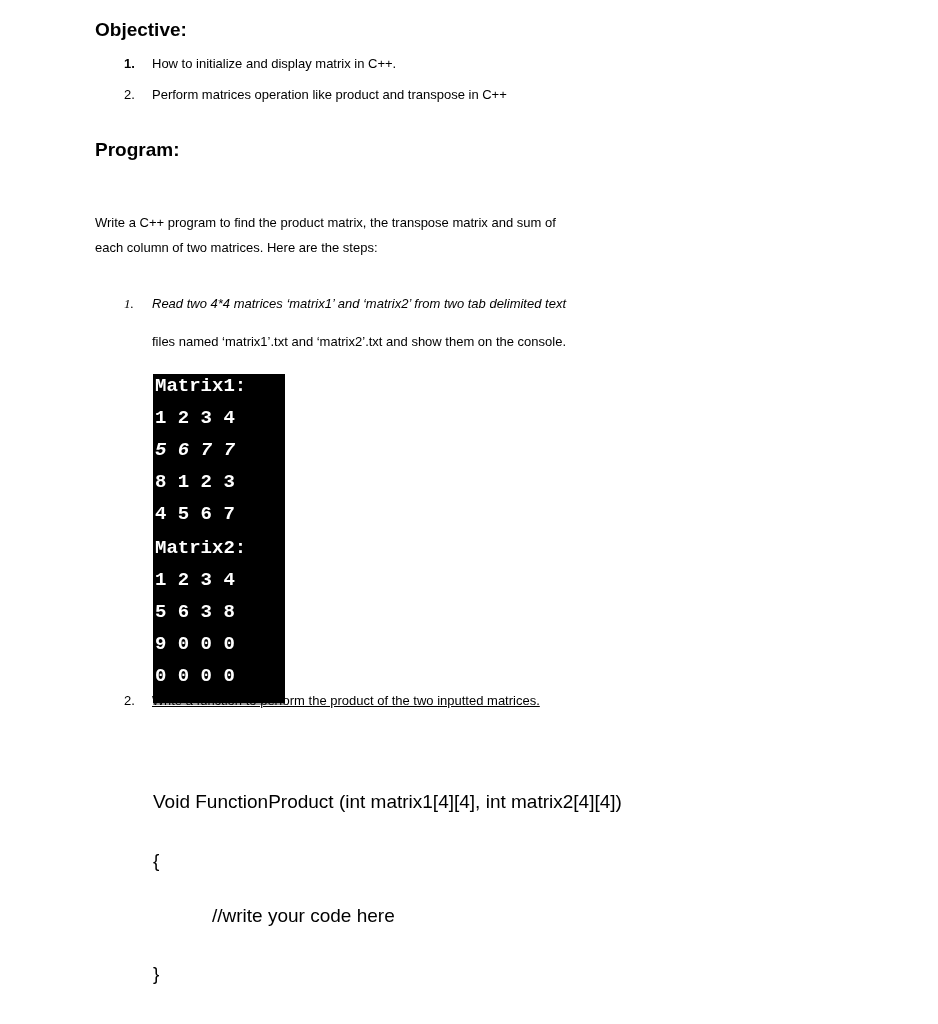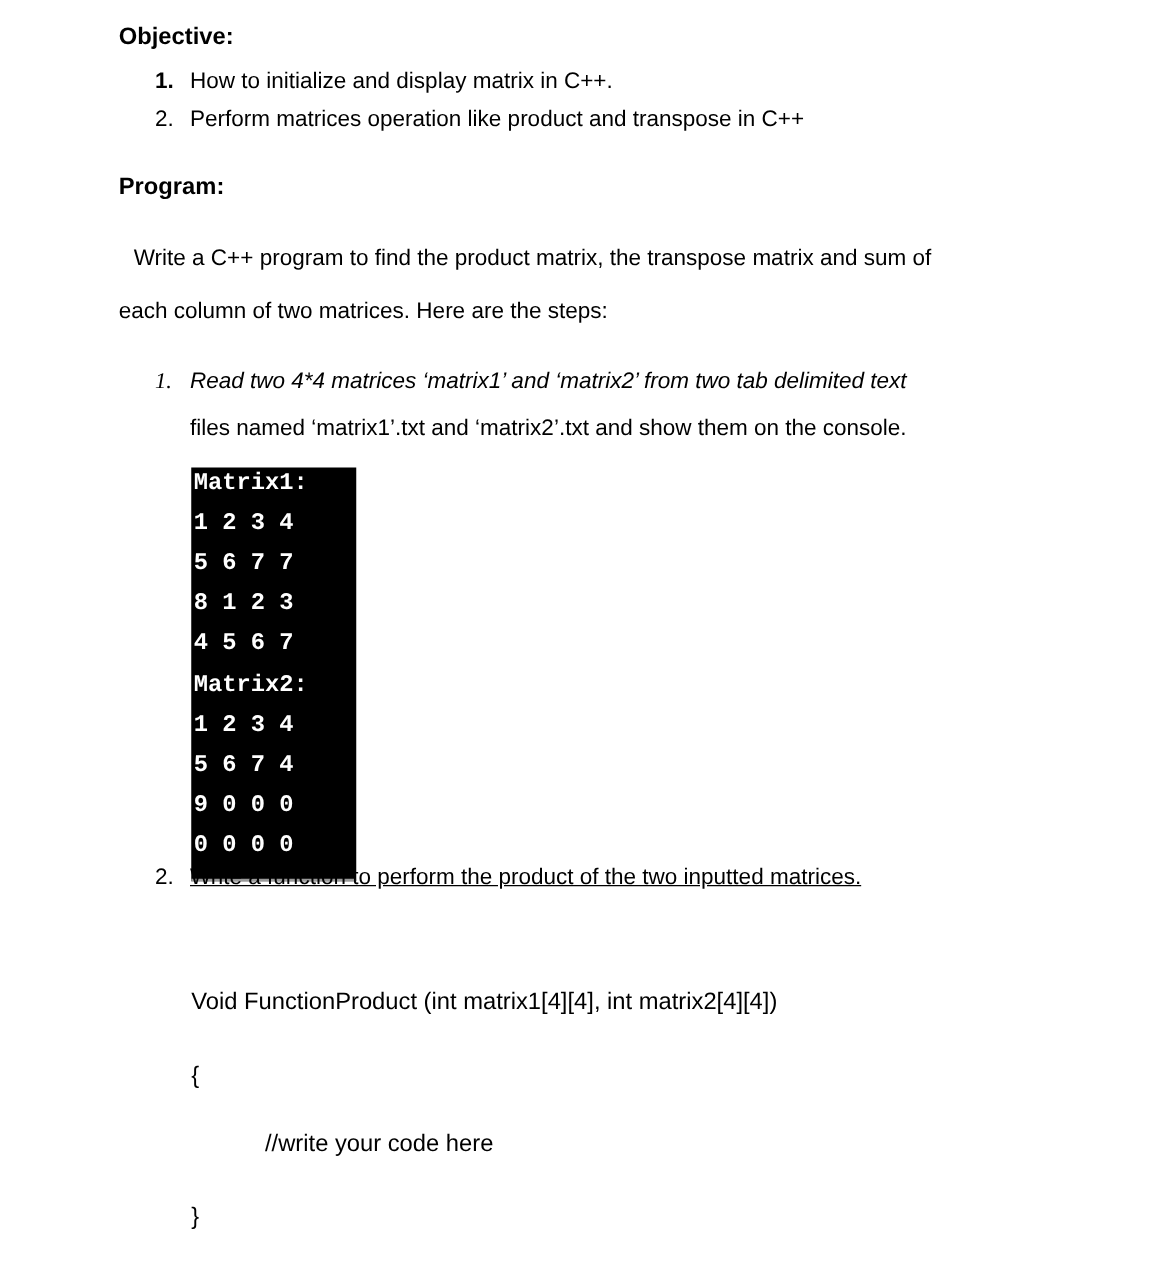--- a/index.html
+++ b/index.html
@@ -9,21 +9,21 @@
     }
     body {
       width: 938px;
       height: 1024px;
       position: relative;
       overflow: hidden;
       font-family: "Liberation Sans", sans-serif;
       color: #000000;
     }
     .abs { position: absolute; white-space: nowrap; }
-    .txt { font-size: 18px; line-height: 24px; }
+    .txt { font-size: 13px; line-height: 24px; }
     .bold { font-weight: bold; }
     .heading { font-size: 19px; font-weight: bold; }
     .num { display: inline-block; width: 28px; }
     .console {
       position: absolute;
       left: 153px;
       top: 374px;
       width: 132px;
       height: 329px;
       background: #000000;
@@ -48,37 +48,37 @@
 
 <div class="abs txt" style="left:124px; top:52px;">
   <span class="num bold">1.</span><span>How to initialize and display matrix in C++.</span>
 </div>
 <div class="abs txt" style="left:124px; top:83px;">
   <span class="num">2.</span><span>Perform matrices operation like product and transpose in C++</span>
 </div>
 
 <div class="abs heading" style="left:95px; top:139px;">Program:</div>
 
-<div class="abs txt" style="left:95px; top:194px;margin-left:12px;">Write a C++ program to find the product matrix, the transpose matrix and sum of</div>
+<div class="abs txt" style="left:95px; top:211px;">Write a C++ program to find the product matrix, the transpose matrix and sum of</div>
 <div class="abs txt" style="left:95px; top:236px;">each column of two matrices. Here are the steps:</div>
 
 <div class="abs txt" style="left:124px; top:292px;font-style:italic;">
   <span class="num" style="font-family:'Liberation Serif', serif;">1.</span><span>Read two 4*4 matrices ‘matrix1’ and ‘matrix2’ from two tab delimited text</span>
 </div>
 <div class="abs txt" style="left:152px; top:330px;">files named ‘matrix1’.txt and ‘matrix2’.txt and show them on the console.</div>
 
 <div class="console">
   <div class="console-line" style="top:0px;">Matrix1:</div>
   <div class="console-line" style="top:32px;">1 2 3 4</div>
-  <div class="console-line" style="top:64px;">5 6 7 7</div>
+  <div class="console-line" style="top:64px;font-style:italic;">5 6 7 7</div>
   <div class="console-line" style="top:96px;">8 1 2 3</div>
   <div class="console-line" style="top:128px;">4 5 6 7</div>
   <div class="console-line" style="top:162px;">Matrix2:</div>
   <div class="console-line" style="top:194px;">1 2 3 4</div>
-  <div class="console-line" style="top:226px;">5 6 7 4</div>
+  <div class="console-line" style="top:226px;">5 6 3 8</div>
   <div class="console-line" style="top:258px;">9 0 0 0</div>
   <div class="console-line" style="top:290px;text-align:center;">0 0 0 0</div>
 </div>
 
 <div class="abs txt" style="left:124px; top:689px;text-decoration:underline;">
   <span class="num">2.</span><span>Write a function to perform the product of the two inputted matrices.</span>
 </div>
 
 <div class="abs code" style="left:153px; top:791px;">Void FunctionProduct (int matrix1[4][4], int matrix2[4][4])</div>
 <div class="abs code" style="left:153px; top:850px;">{</div>

